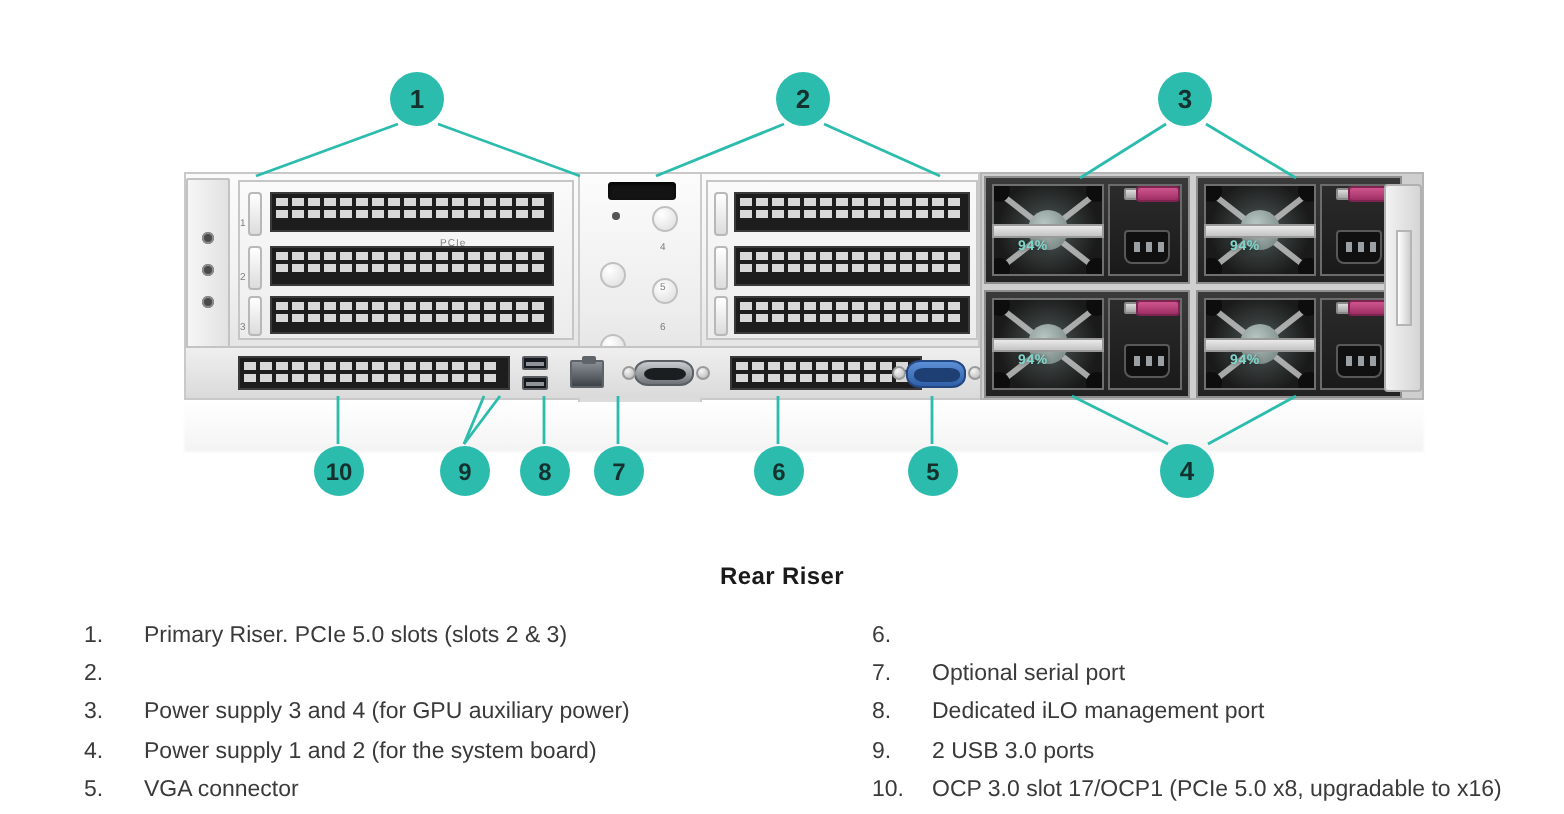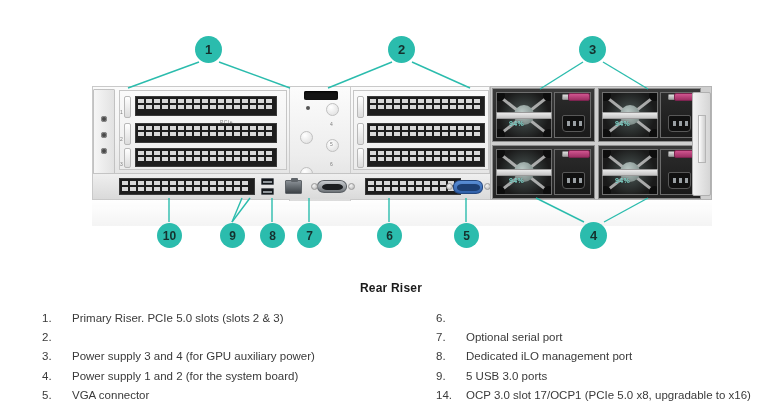--- a/index.html
+++ b/index.html
@@ -686,22 +686,22 @@
       <div class="lrow">
         <span class="lnum">7.</span>
         <span class="ltext">Optional serial port</span>
       </div>
       <div class="lrow">
         <span class="lnum">8.</span>
         <span class="ltext">Dedicated iLO management port</span>
       </div>
       <div class="lrow">
         <span class="lnum">9.</span>
-        <span class="ltext">5 USB 3.0 ports</span>
-      </div>
-      <div class="lrow">
-        <span class="lnum">14.</span>
+        <span class="ltext">2 USB 3.0 ports</span>
+      </div>
+      <div class="lrow">
+        <span class="lnum">10.</span>
         <span class="ltext">OCP 3.0 slot 17/OCP1 (PCIe 5.0 x8, upgradable to x16)</span>
       </div>
     </div>
   </div>
 
 </div>
 
 </body></html>

